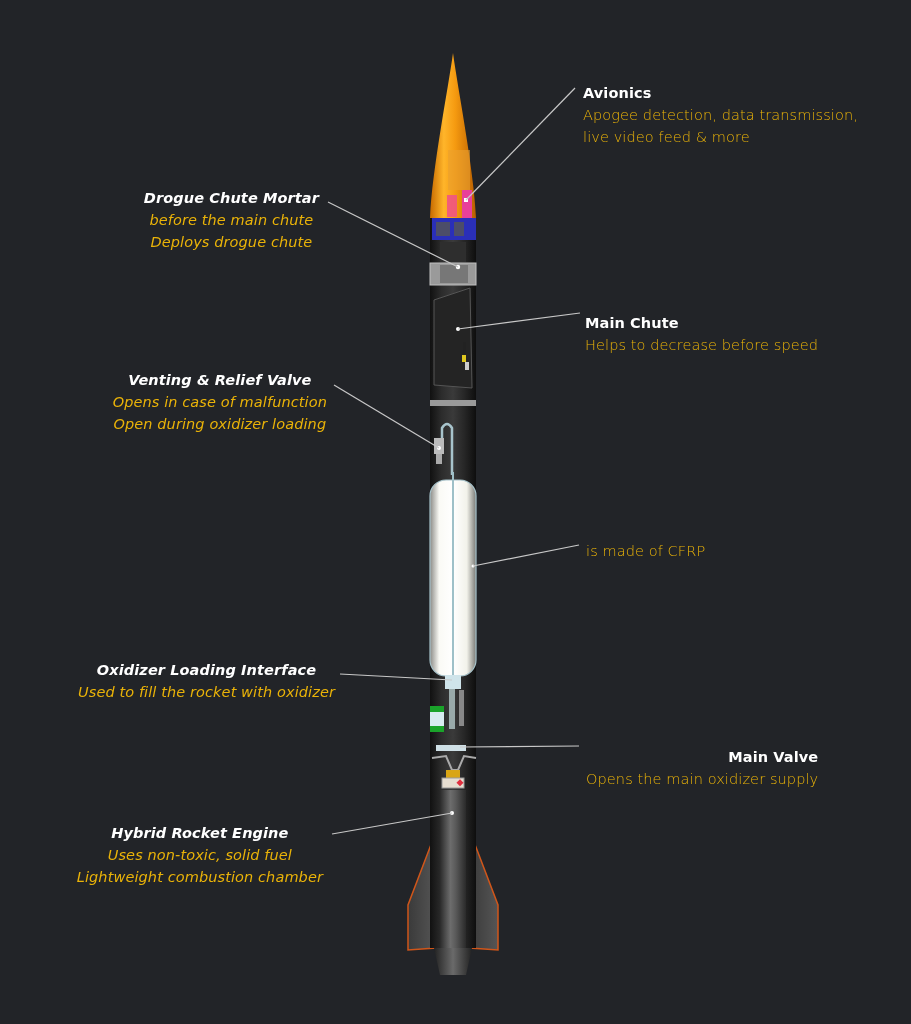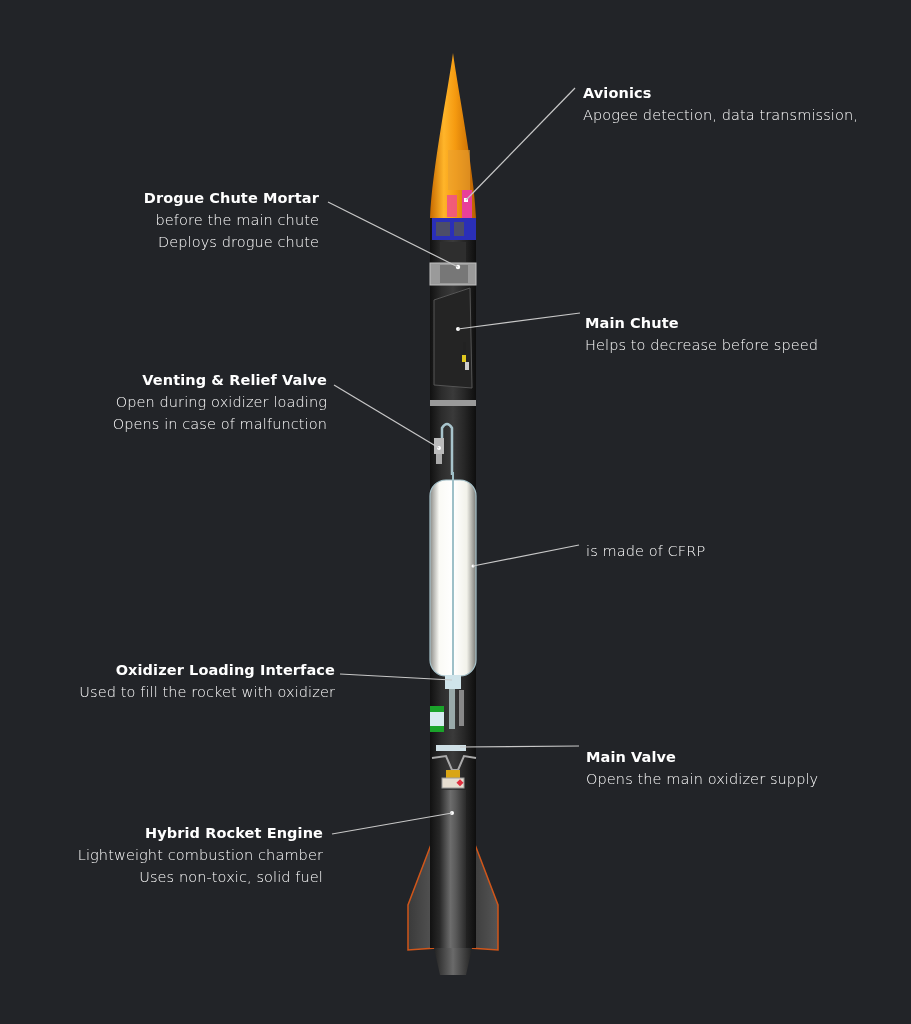--- a/index.html
+++ b/index.html
@@ -5,23 +5,23 @@
     html, body { margin: 0; padding: 0; }
     body {
       width: 911px; height: 1024px; overflow: hidden;
       background: #222428;
       font-family: "DejaVu Sans", "Liberation Sans", sans-serif;
       position: relative;
     }
     #diagram { position: absolute; left: 0; top: 0; width: 911px; height: 1024px; }
     .label { position: absolute; color: #e4e4e4; font-size: 14.5px; line-height: 22px; letter-spacing: 0.1px; }
     .label .title { font-weight: bold; color: #ffffff; display: block; font-size: 14.5px; }
-    .label .line { display: block; font-weight: 300; color: #ffffff; }
+    .label .line { display: block; font-weight: 300; color: #eab308; }
     .label.right { text-align: left; margin-top: 11px; }
-    .label.left { text-align: right; }
+    .label.left { text-align: center; font-style: italic; }
   </style>
 </head>
 <body>
 
 <svg id="diagram" viewBox="0 0 911 1024" xmlns="http://www.w3.org/2000/svg">
   <defs>
     <linearGradient id="noseGrad" x1="0" x2="1" y1="0" y2="0">
       <stop offset="0" stop-color="#c76a00"></stop>
       <stop offset="0.3" stop-color="#ffb52a"></stop>
       <stop offset="0.55" stop-color="#f59a10"></stop>
@@ -137,50 +137,51 @@
     <line x1="473" y1="566" x2="579" y2="545"></line>
     <line x1="452" y1="680" x2="340" y2="674"></line>
     <line x1="460" y1="747" x2="579" y2="746"></line>
     <line x1="452" y1="813" x2="332" y2="834"></line>
   </g>
 </svg>
 
 <div class="label right" style="left:583px; top:71px;">
   <span class="title">Avionics</span>
   <span class="line">Apogee detection, data transmission,</span>
+  <span class="line">live video feed &amp; more</span>
 </div>
 
 <div class="label left" style="right:592px; top:187px;">
   <span class="title">Drogue Chute Mortar</span>
   <span class="line">before the main chute</span>
   <span class="line">Deploys drogue chute</span>
 </div>
 
 <div class="label right" style="left:585px; top:301px;">
   <span class="title">Main Chute</span>
   <span class="line">Helps to decrease before speed</span>
 </div>
 
 <div class="label left" style="right:584px; top:369px;">
   <span class="title">Venting &amp; Relief Valve</span>
+  <span class="line">Opens in case of malfunction</span>
   <span class="line">Open during oxidizer loading</span>
-  <span class="line">Opens in case of malfunction</span>
 </div>
 
 <div class="label right" style="left:586px; top:529px;">
   <span class="line">is made of CFRP</span>
 </div>
 
 <div class="label left" style="right:576px; top:659px;">
   <span class="title">Oxidizer Loading Interface</span>
   <span class="line">Used to fill the rocket with oxidizer</span>
 </div>
 
-<div class="label right" style="left:586px; top:735px;">
+<div class="label right" style="left:586px; top:735px;text-align:right;">
   <span class="title">Main Valve</span>
   <span class="line">Opens the main oxidizer supply</span>
 </div>
 
 <div class="label left" style="right:588px; top:822px;">
   <span class="title">Hybrid Rocket Engine</span>
+  <span class="line">Uses non-toxic, solid fuel</span>
   <span class="line">Lightweight combustion chamber</span>
-  <span class="line">Uses non-toxic, solid fuel</span>
 </div>
 
 </body></html>

